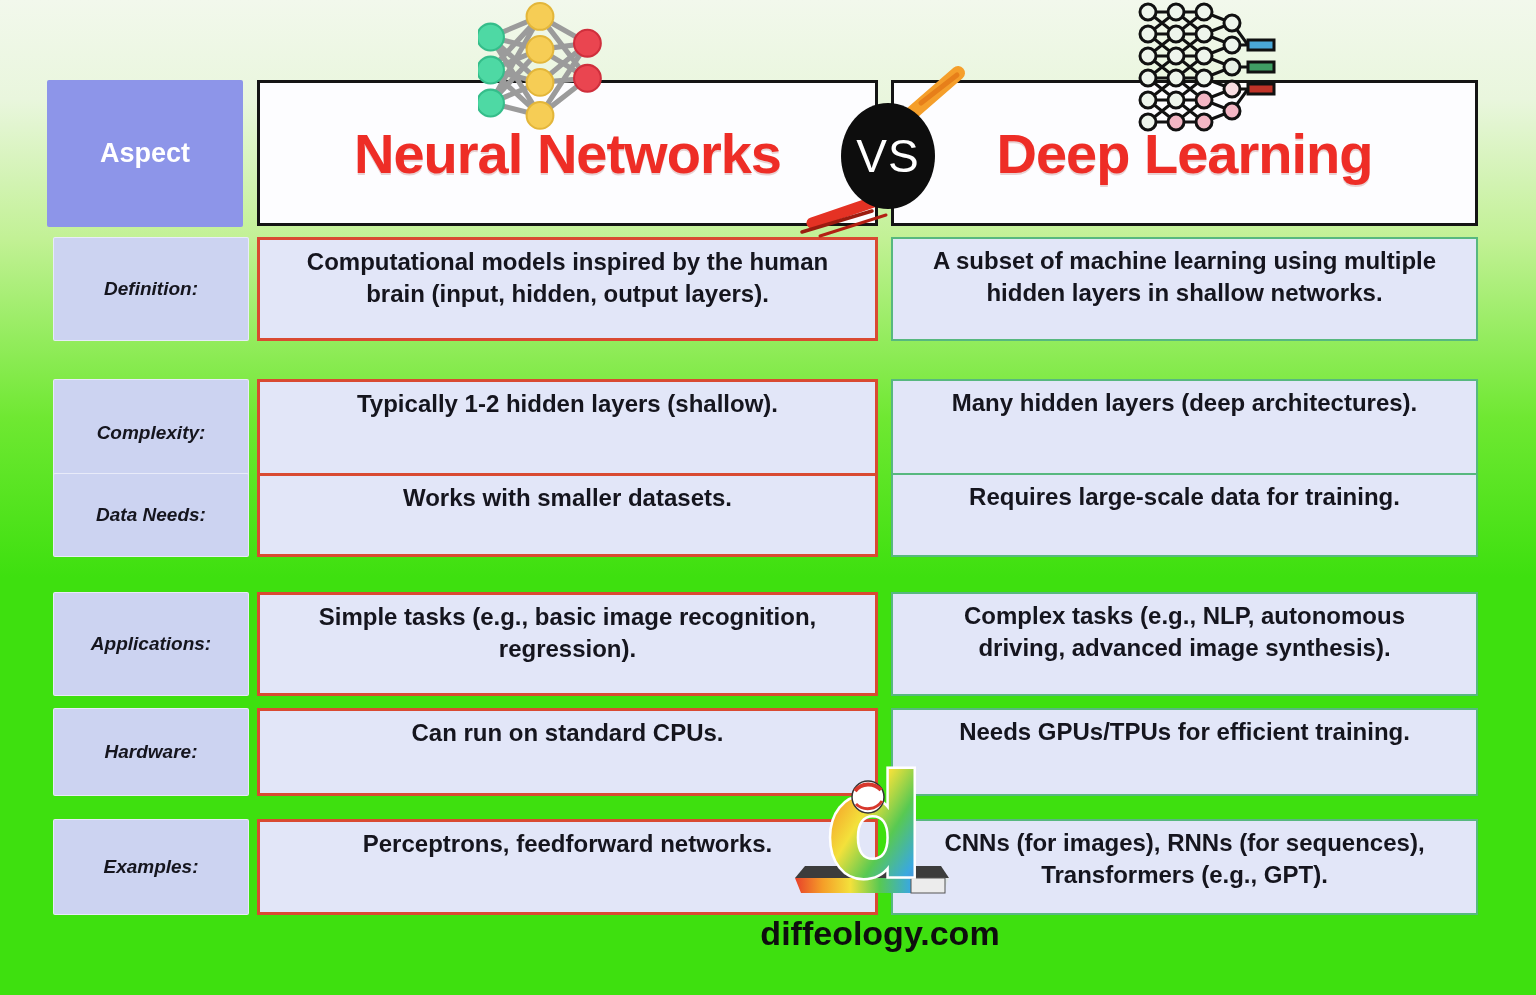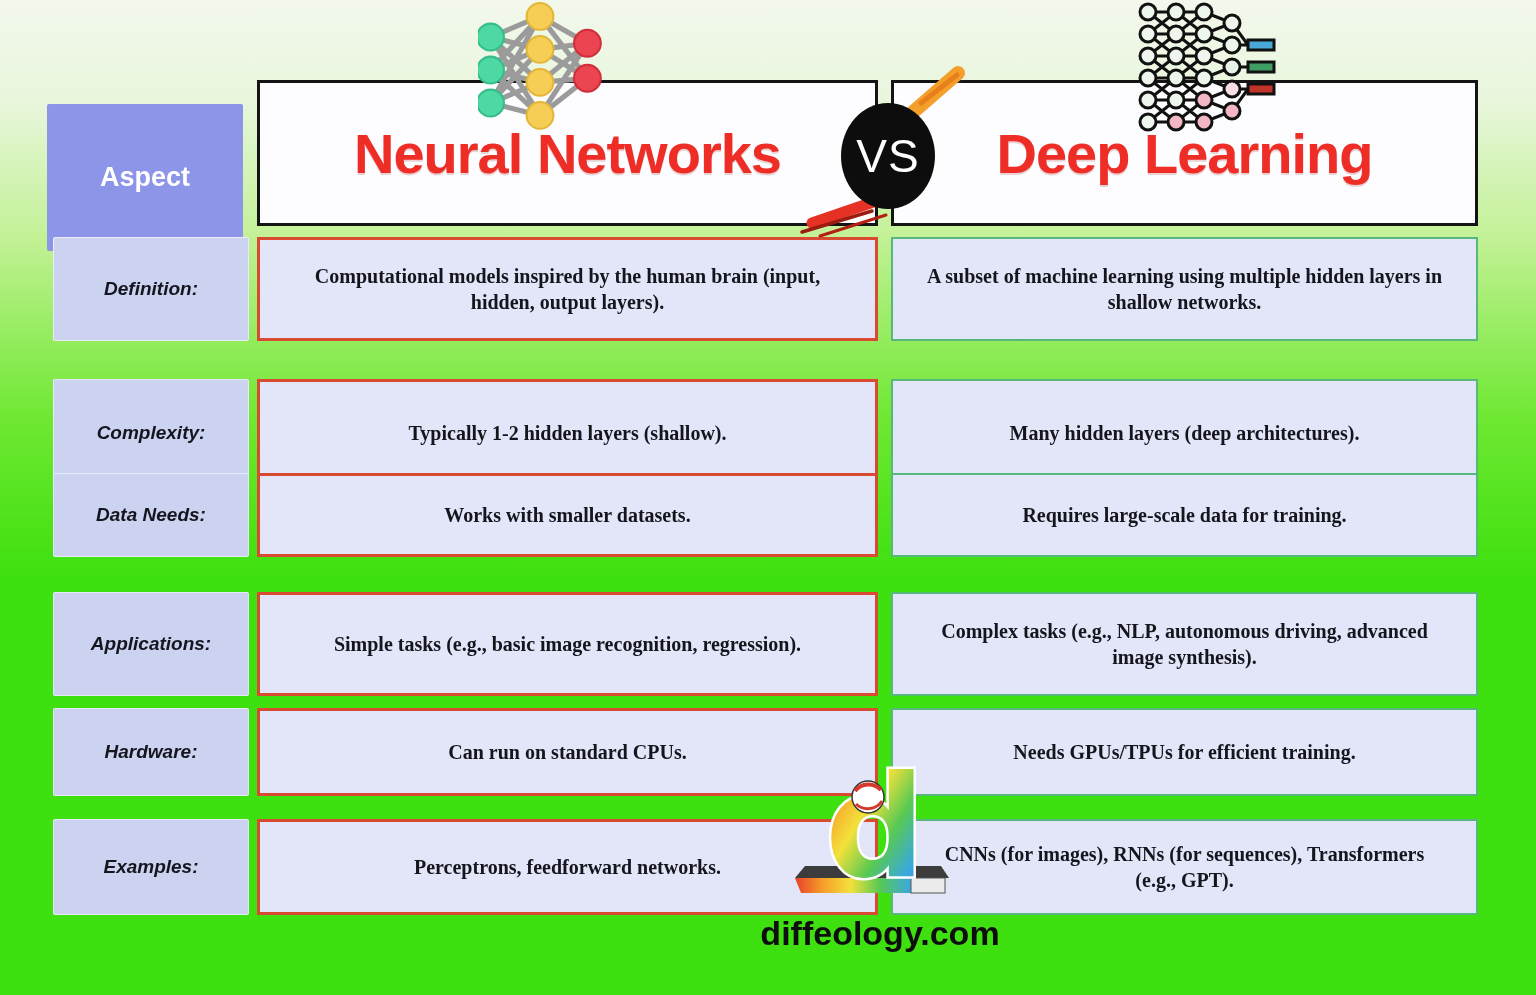--- a/index.html
+++ b/index.html
@@ -6,21 +6,21 @@
   #canvas{
     position:relative;width:1536px;height:995px;overflow:hidden;
     font-family:"Liberation Sans",sans-serif;
     background:linear-gradient(180deg,#f2f8ec 0%,#e9f6dd 10%,#c2f195 24%,#6fe832 42%,#3ee00f 58%,#3ee00f 100%);
   }
   .abs{position:absolute;}
   
   .aspect-box{
     left:47px;top:80px;width:196px;height:147px;
     background:#8d95e9;display:flex;align-items:center;justify-content:center;
-    color:#fff;font-size:27px;font-weight:bold;border-radius:2px;margin-top:24px;
+    color:#fff;font-size:27px;font-weight:bold;border-radius:2px;
   }
   .title-box{
     top:80px;height:146px;background:#fdfdff;border:3px solid #141414;
     display:flex;align-items:center;justify-content:center;box-sizing:border-box;
   }
   .title-box.nn{left:257px;width:621px;}
   .title-box.dl{left:891px;width:587px;}
   .big-title{
     color:#ee2d26;font-size:56px;font-weight:bold;letter-spacing:-1px;
     text-shadow:0 2px 0 rgba(140,15,10,.18);white-space:nowrap;
@@ -30,23 +30,23 @@
     display:flex;align-items:center;justify-content:center;z-index:6;
     color:#ffffff;font-size:46px;font-weight:normal;letter-spacing:1px;
   }
   
   .row-label{
     left:53px;width:196px;background:#ccd3f1;border:1px solid rgba(255,255,255,.55);
     display:flex;align-items:center;justify-content:center;box-sizing:border-box;
     font-size:19px;font-weight:bold;color:#15151e;text-align:center;border-radius:2px;font-style:italic;
   }
   .cell{
-    background:#e2e6f8;display:flex;align-items:center;justify-content:center;
+    background:#e2e6f8;display:flex;justify-content:center;
     box-sizing:border-box;text-align:center;padding:6px 30px;
-    font-size:20px;font-weight:bold;color:#15151e;line-height:1.32;font-family:Liberation Serif, serif;
+    font-size:24px;font-weight:bold;color:#15151e;line-height:1.32;
   }
   .cell.nn{left:257px;width:621px;border:3px solid #d94a32;}
   .cell.dl{left:891px;width:587px;border:2px solid #57b87f;}
   .r0{top:237px;height:104px;} .r1{top:355px;height:108px;margin-top:24px;}
   .r2{top:473px;height:84px;} .r3{top:592px;height:104px;}
   .r4{top:708px;height:88px;} .r5{top:819px;height:96px;}
   .icon-layer{z-index:5;pointer-events:none;}
   .watermark{
     left:740px;top:914px;width:280px;text-align:center;z-index:7;
     font-size:34px;font-weight:bold;color:#0e0e0e;

